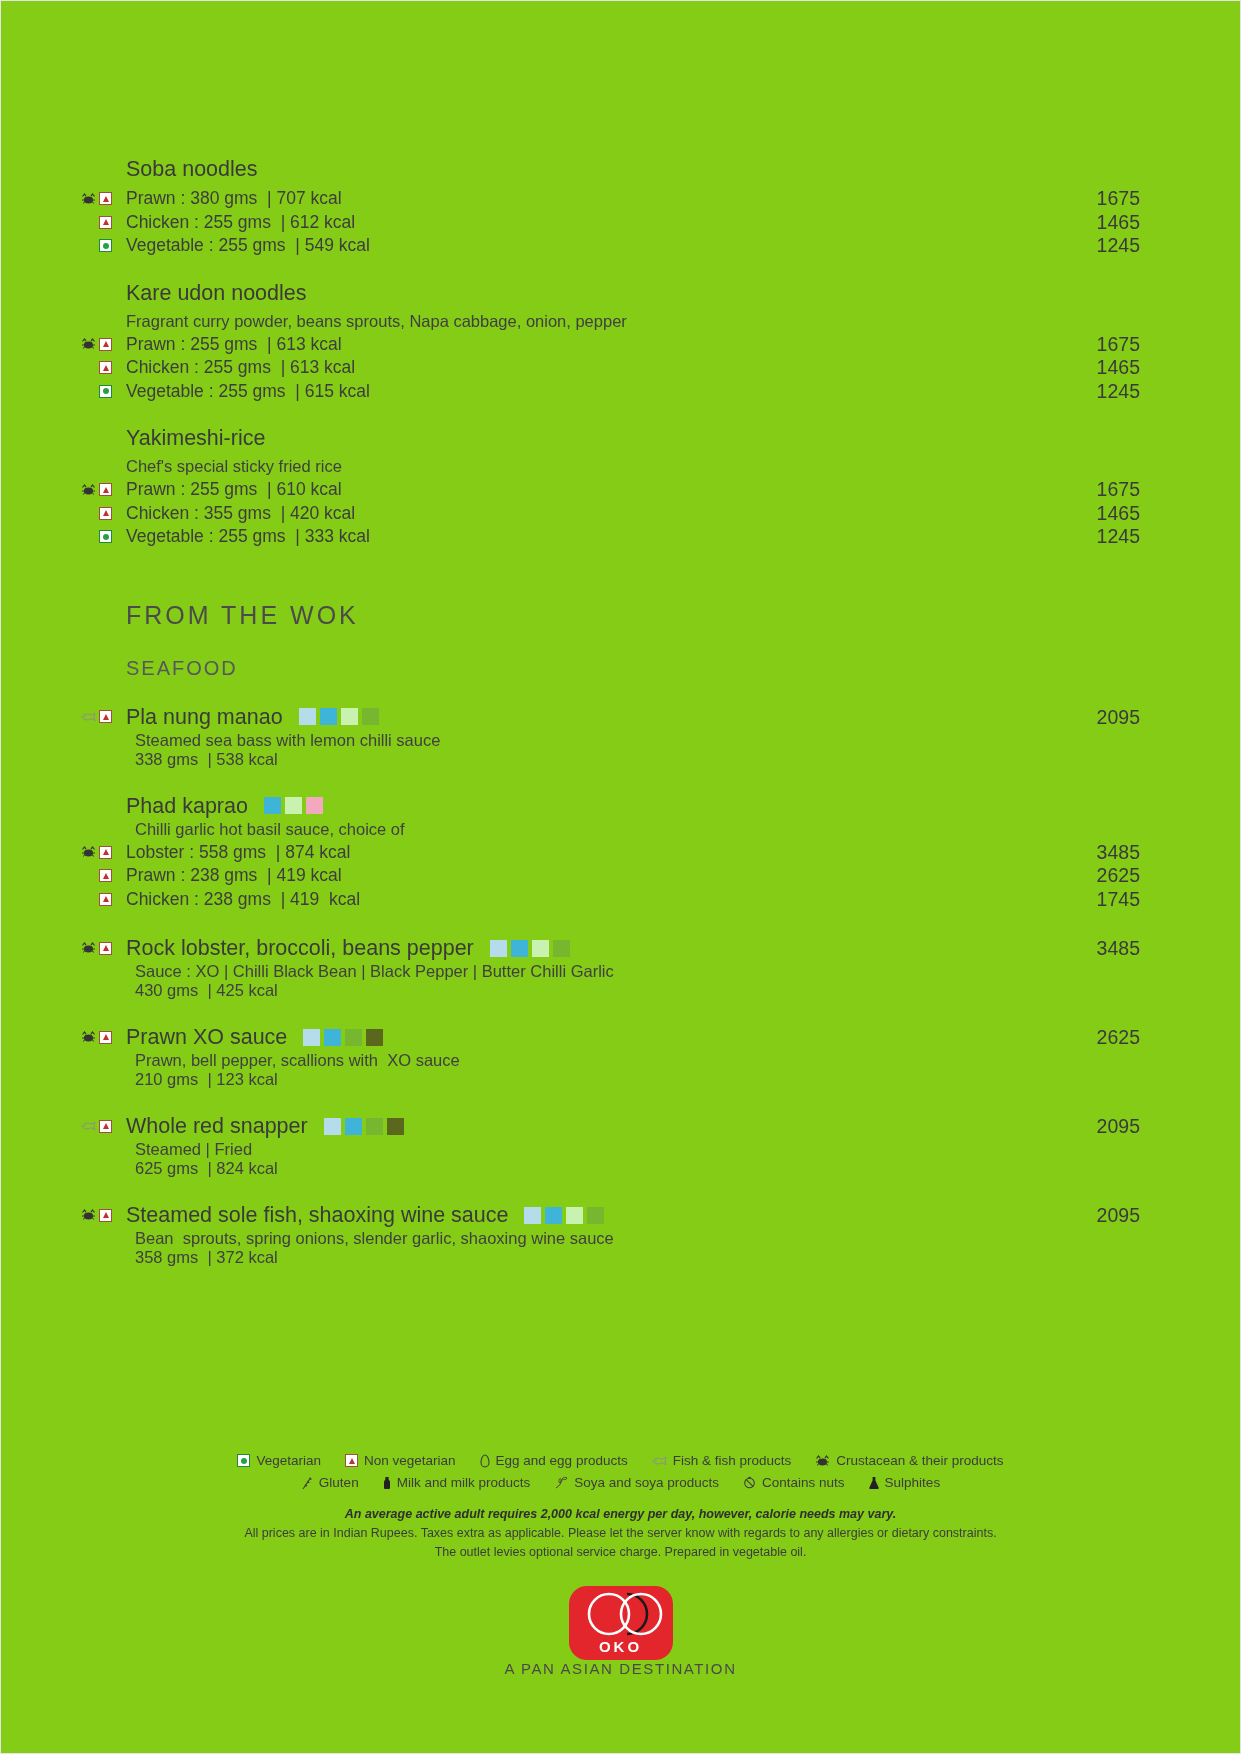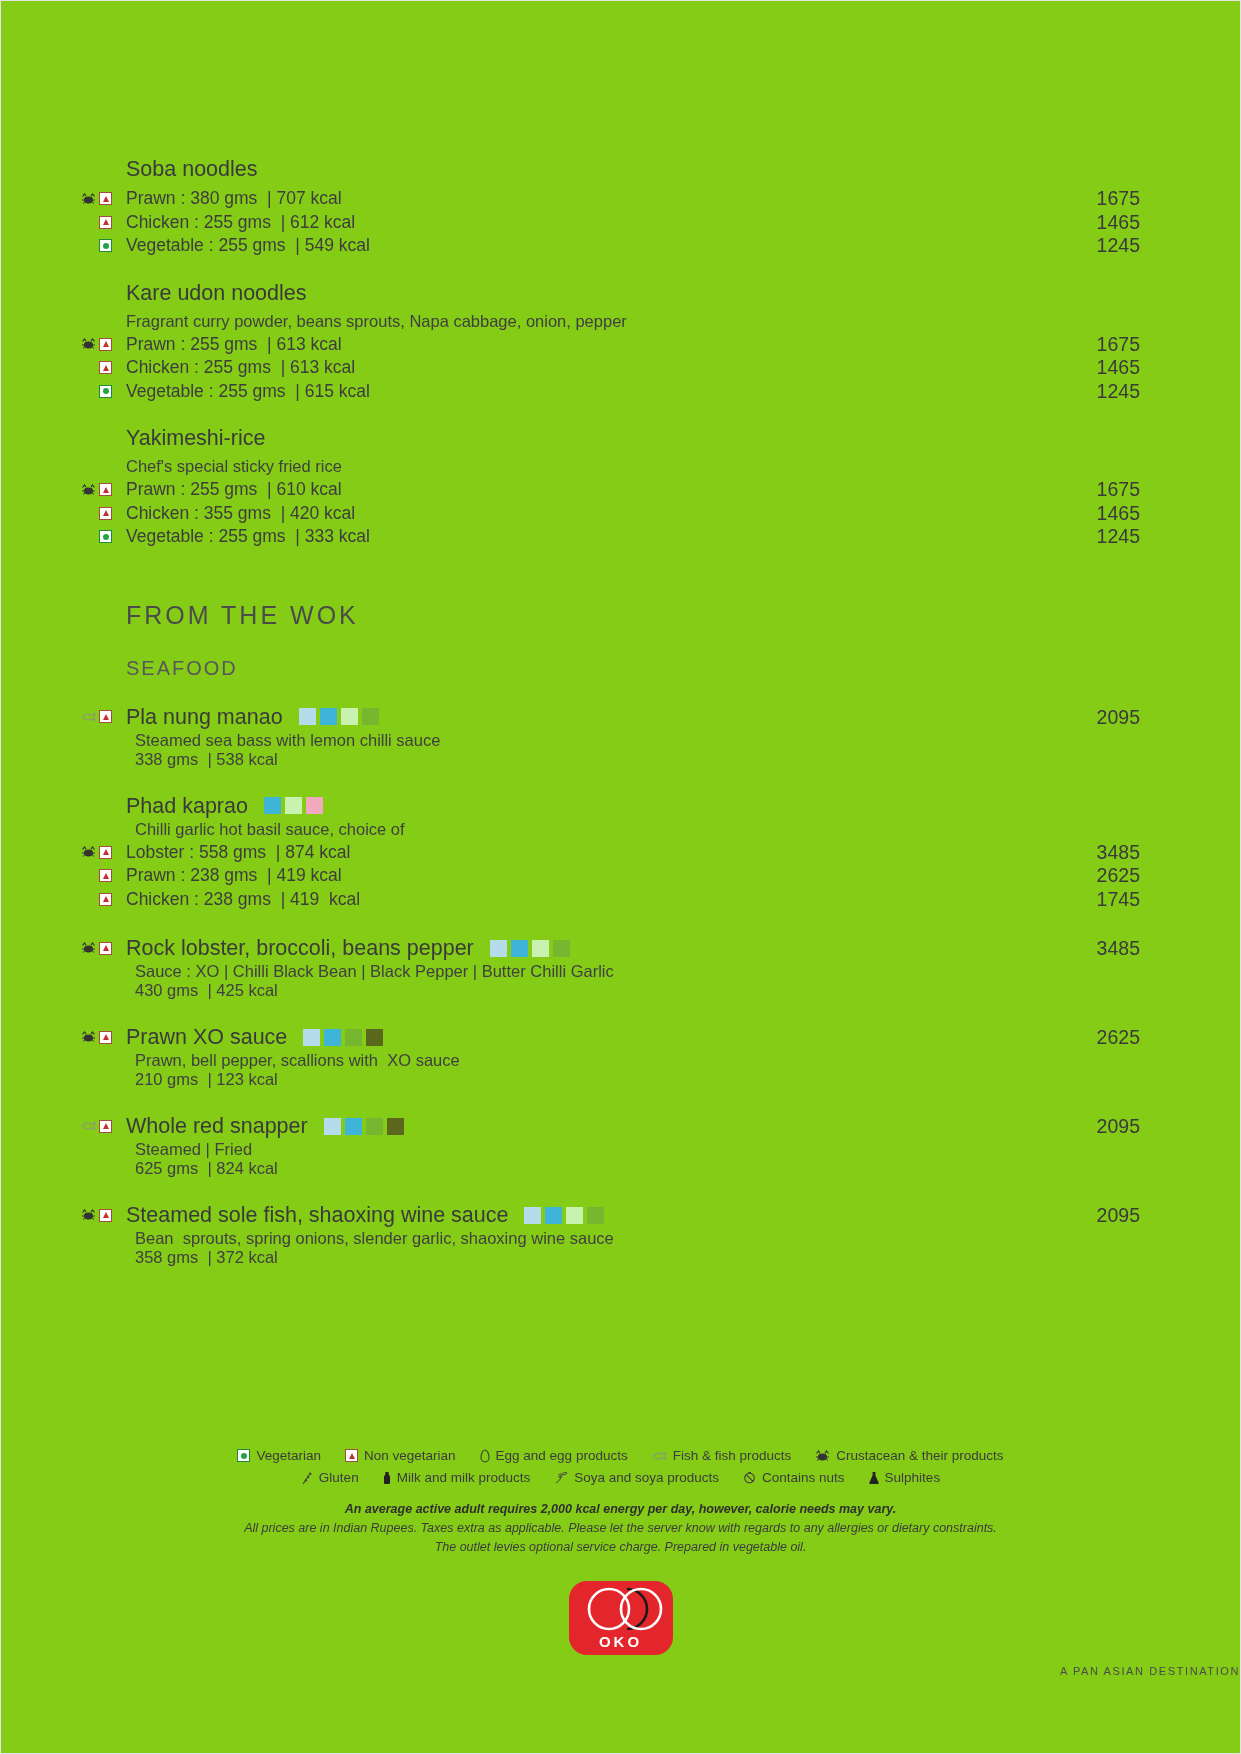--- a/index.html
+++ b/index.html
@@ -31,26 +31,26 @@
   .veg-dot{width:6px;height:6px;border-radius:50%;background:#23a245;}
   .diet-badge.nonveg{border-color:#a14e3c;}
   .nonveg-tri{width:0;height:0;border-left:3.5px solid transparent;border-right:3.5px solid transparent;
               border-bottom:6.5px solid #bf312f;}
   .glyph{display:inline-flex;align-items:center;flex:0 0 auto;}
   
   footer{margin-top:auto;padding-bottom:76px;text-align:center;}
   .legend-row{display:flex;justify-content:center;align-items:center;gap:24px;margin-top:7px;}
   .legend-item{display:inline-flex;align-items:center;gap:6px;font-size:13.5px;color:#3c3c3c;}
   .fn1{font-size:12.5px;font-style:italic;font-weight:bold;color:#2f2f2f;margin-top:17px;}
-  .fn{font-size:12.5px;color:#3c3c3c;margin-top:5px;font-style:italic;}
+  .fn{font-size:12.5px;color:#3c3c3c;margin-top:5px;}
   .logo-box{width:104px;height:74px;background:#e2262b;border-radius:18px;margin:27px auto 0;position:relative;}
   .logo-box svg{display:block;margin:0 auto;}
   .logo-text{position:absolute;bottom:5px;left:0;width:100%;text-align:center;color:#fff;
              font-size:15px;font-weight:bold;letter-spacing:3px;}
-  .logo-tagline{margin-top:10px;font-size:11px;letter-spacing:1.6px;color:#4a4a4a;text-align:right;}
+  .logo-tagline{font-size:15px;letter-spacing:1.6px;color:#4a4a4a;}
 </style>
 </head>
 <body>
 
 <div class="page">
   <main class="content">
 
     <section>
 
       <div class="group">

